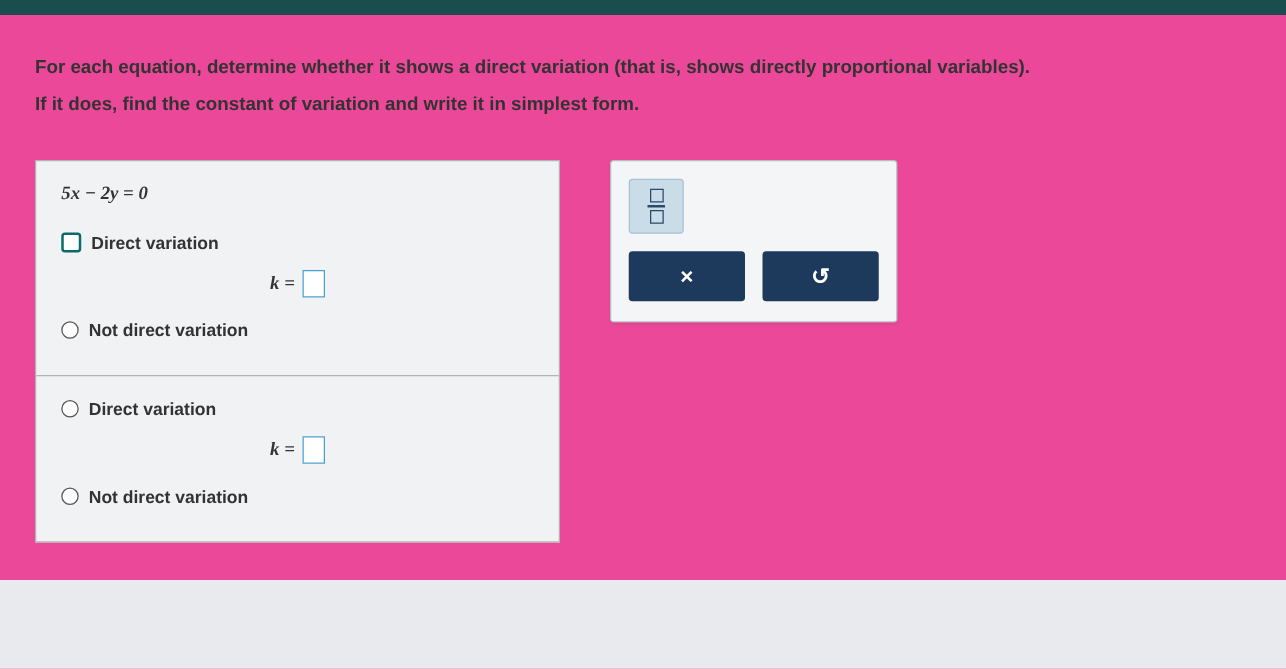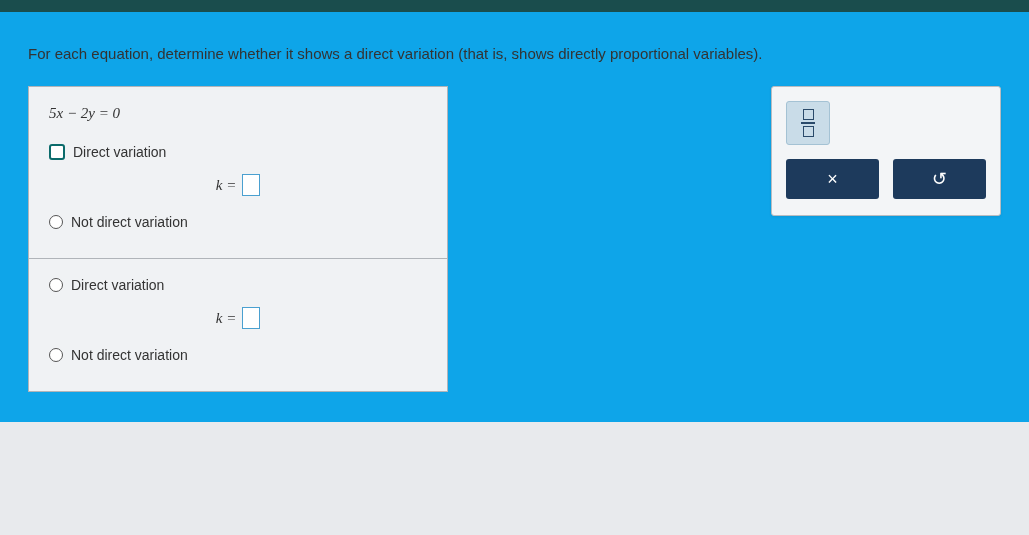--- a/index.html
+++ b/index.html
@@ -10,34 +10,34 @@
       height: 535px;
       overflow: hidden;
     }
     .top-bar {
       background: #1a4d4d;
       height: 12px;
       width: 100%;
     }
     .content {
       padding: 30px 28px;
-      background: #0ea5e9;
+      background: #ec4899;
+      font-weight: bold;
     }
     .instruction {
       font-size: 15px;
       color: #333;
       margin-bottom: 6px;
       line-height: 1.6;
     }
     .main-row {
       display: flex;
       gap: 40px;
-      margin-top: 20px;
+      margin-top: 32px;
       align-items: flex-start;
-      justify-content: space-between;
     }
     .questions-box {
       border: 1px solid #b0b4b9;
       background: #f0f2f4;
       width: 420px;
     }
     .question {
       padding: 18px 20px 14px;
     }
     .question:first-child {
@@ -153,20 +153,21 @@
       font-size: 18px;
     }
   </style>
 </head>
 <body>
 
 <div class="top-bar"></div>
 
 <div class="content">
   <p class="instruction">For each equation, determine whether it shows a direct variation (that is, shows directly proportional variables).</p>
+  <p class="instruction">If it does, find the constant of variation and write it in simplest form.</p>
 
   <div class="main-row">
 
     <div class="questions-box">
 
       <div class="question">
         <div class="equation">5x − 2y = 0</div>
 
         <div class="option-row">
           <span class="radio selected"></span>

